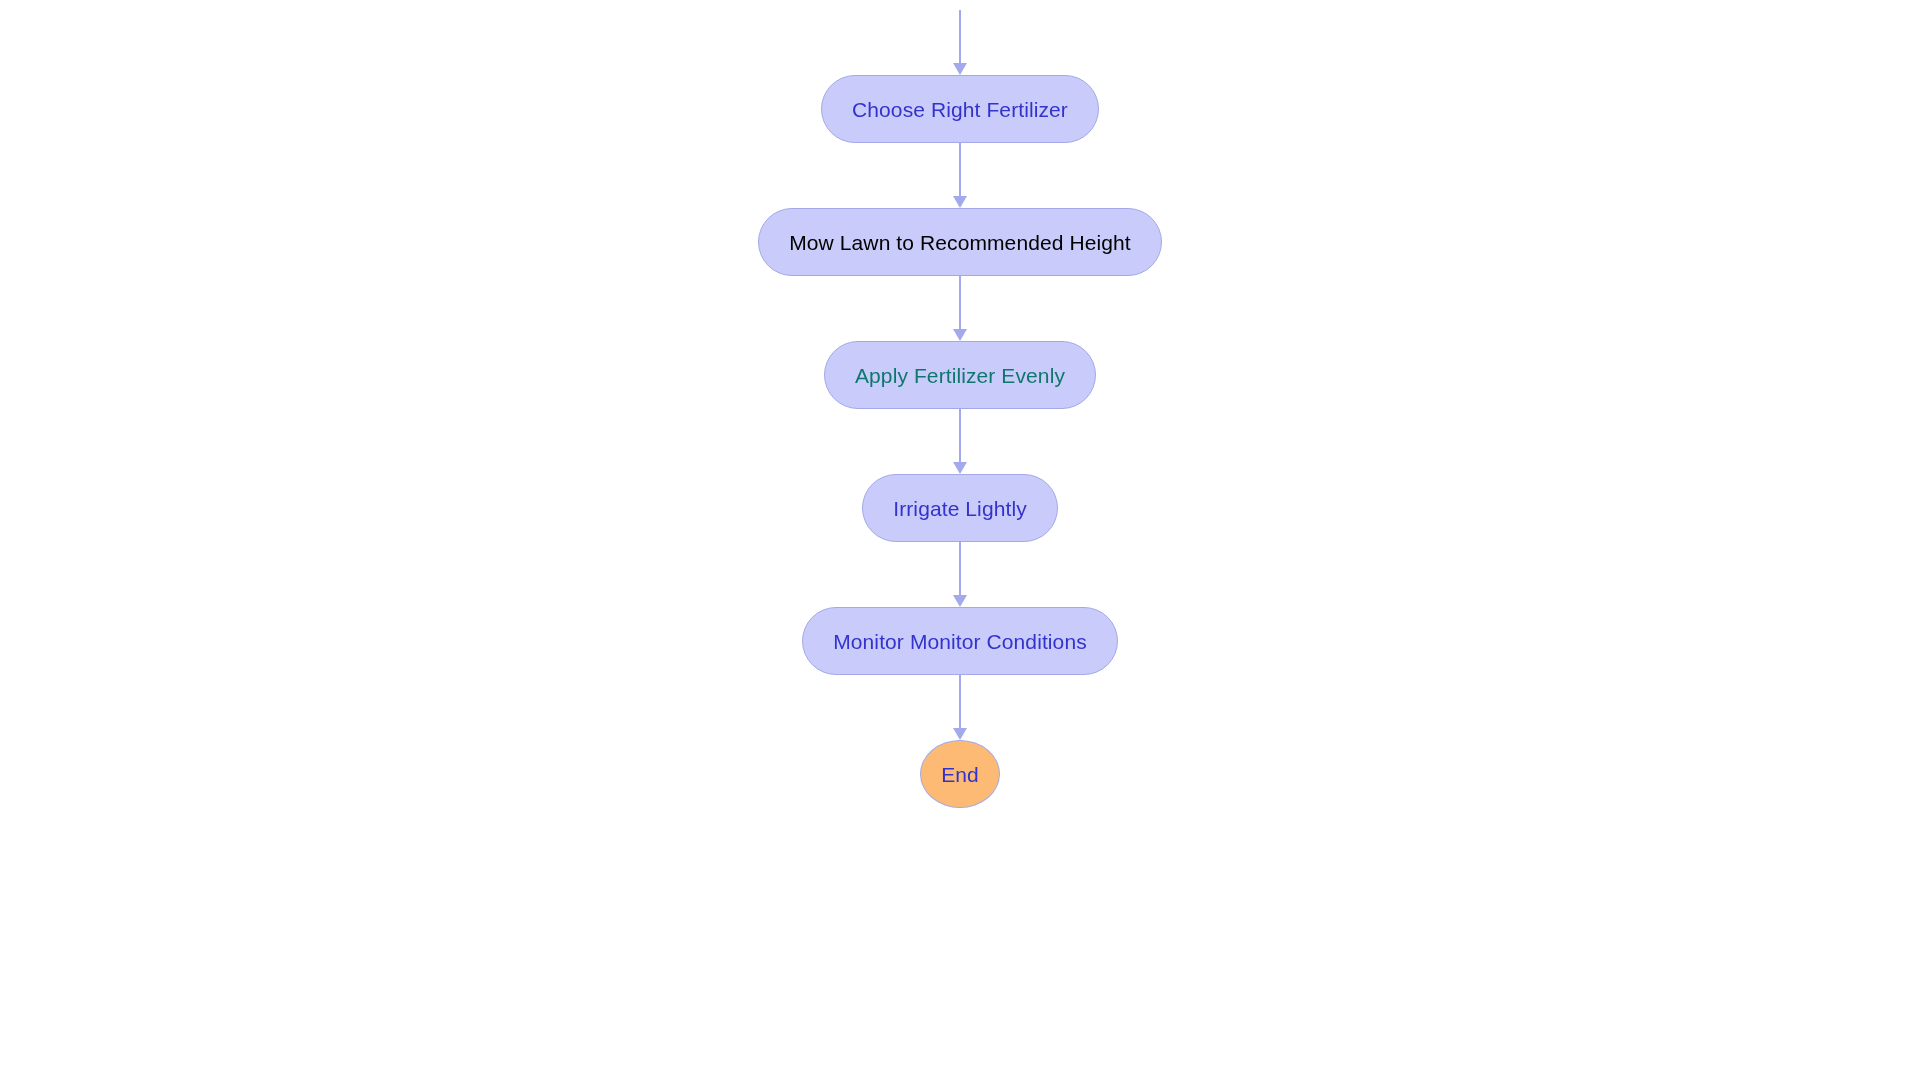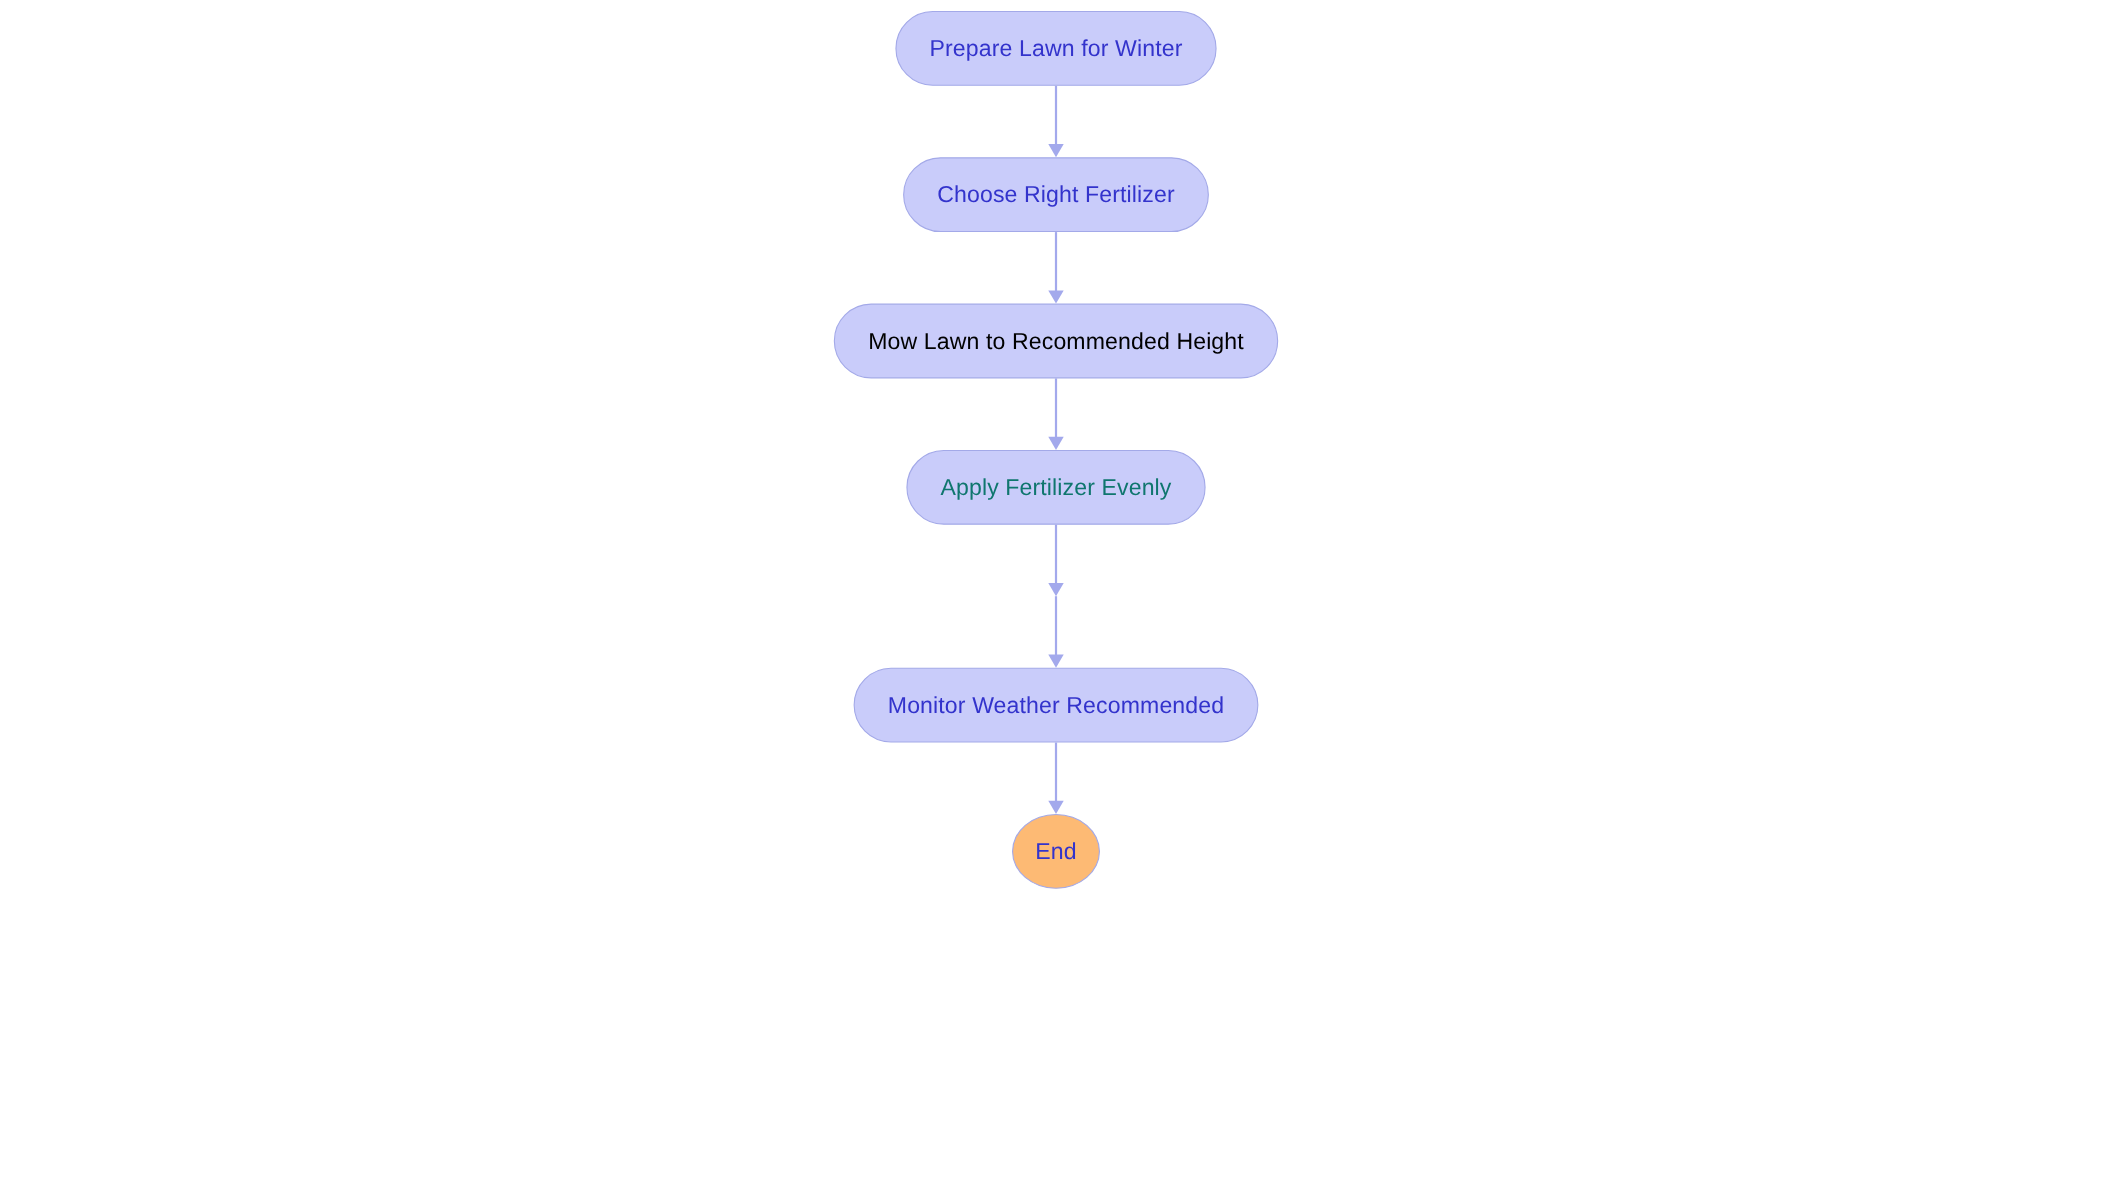--- a/index.html
+++ b/index.html
@@ -97,25 +97,20 @@
   }
 </style>
 </head>
 <body style="background: rgb(255, 255, 255);">
 
 <div id="flow-canvas" style="background: rgb(255, 255, 255);">
   <div id="flow-column">
 
     <div style="height:10px;flex:0 0 auto;"></div>
 
-    <div class="node-row">
-      <div class="node shape-stadium" style="background: rgb(201, 204, 250); border-color: rgb(163, 169, 232); color: rgb(51, 51, 204);">
-        <span>Prepare Lawn for Winter</span>
-      </div>
-    </div>
 
     <div class="connector" style="height:65px;">
       <div class="line" style="background: rgb(163, 169, 236);"></div>
       <div class="arrowhead" style="border-top-color: rgb(163, 169, 236);"></div>
     </div>
 
     <div class="node-row">
       <div class="node shape-stadium" style="background: rgb(201, 204, 250); border-color: rgb(163, 169, 232); color: rgb(51, 51, 204); justify-content: center;">
         <span>Choose Right Fertilizer</span>
       </div>
@@ -141,29 +136,34 @@
       <div class="node shape-stadium" style="background: rgb(201, 204, 250); border-color: rgb(163, 169, 232); color: #0f766e;">
         <span>Apply Fertilizer Evenly</span>
       </div>
     </div>
 
     <div class="connector" style="height:65px;">
       <div class="line" style="background: rgb(163, 169, 236);"></div>
       <div class="arrowhead" style="border-top-color: rgb(163, 169, 236);"></div>
     </div>
 
+    <div class="node-row">
+      <div class="node shape-stadium" style="background: rgb(201, 204, 250); border-color: rgb(163, 169, 232); color: rgb(51, 51, 204);">
+        <span>Irrigate Lightly</span>
+      </div>
+    </div>
 
     <div class="connector" style="height:65px;">
       <div class="line" style="background: rgb(163, 169, 236);"></div>
       <div class="arrowhead" style="border-top-color: rgb(163, 169, 236);"></div>
     </div>
 
     <div class="node-row">
       <div class="node shape-stadium" style="background: rgb(201, 204, 250); border-color: rgb(163, 169, 232); color: rgb(51, 51, 204);">
-        <span>Monitor Weather Recommended</span>
+        <span>Monitor Monitor Conditions</span>
       </div>
     </div>
 
     <div class="connector" style="height:65px;">
       <div class="line" style="background: rgb(163, 169, 236);"></div>
       <div class="arrowhead" style="border-top-color: rgb(163, 169, 236);"></div>
     </div>
 
     <div class="node-row">
       <div class="node shape-circle" style="background: #fdba74; border-color: rgb(163, 169, 232); color: rgb(51, 51, 204);">

